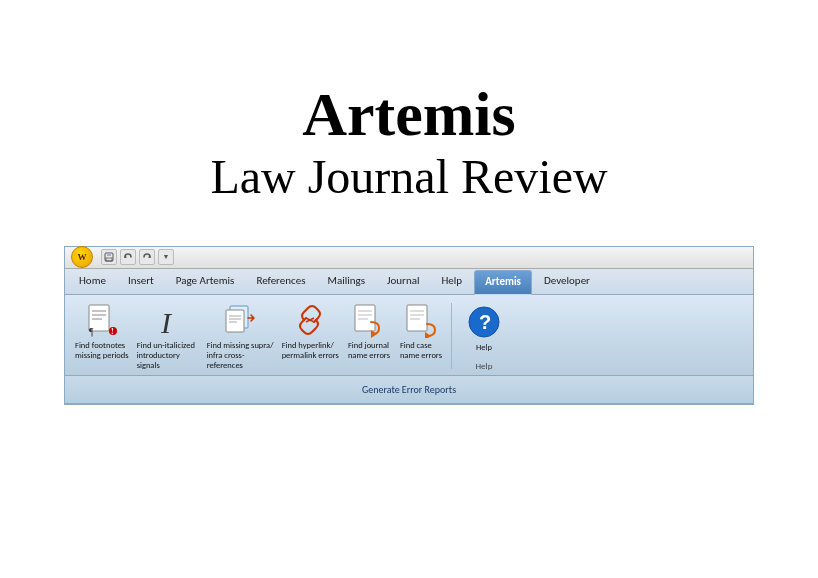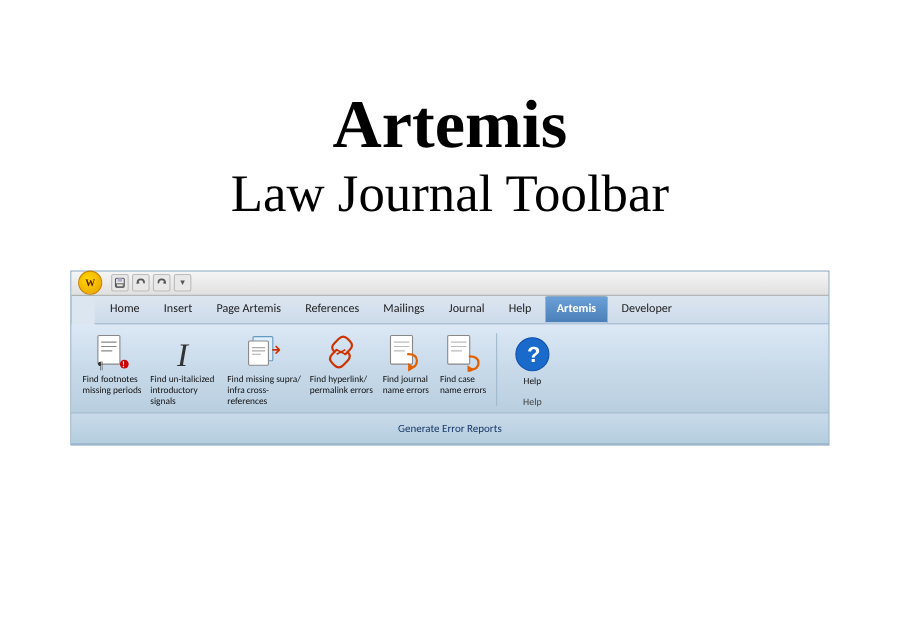--- a/index.html
+++ b/index.html
@@ -92,27 +92,26 @@
       align-items: center;
       justify-content: center;
       cursor: pointer;
       font-size: 9px;
       color: #555;
     }
 
     
     .ribbon-tabs {
       display: flex;
-      align-items: flex-start;
+      align-items: flex-end;
       background: linear-gradient(to bottom, #dce6f0, #ccdaea);
       height: 26px;
       padding: 0 4px;
       gap: 2px;
       border-bottom: 1px solid #8baac4;
-      margin-left: 21px;
     }
 
     .ribbon-tab {
       padding: 3px 10px 4px;
       font-size: 11px;
       font-family: Calibri, Arial, sans-serif;
       color: #222;
       cursor: pointer;
       border-radius: 3px 3px 0 0;
       background: transparent;
@@ -190,21 +189,21 @@
       color: #1a3a6a;
       cursor: pointer;
       border-bottom: 1px solid #8baac4;
     }
   </style>
 </head>
 <body>
 
 <div class="title-section">
   <h1 class="app-title">Artemis</h1>
-  <p class="app-subtitle">Law Journal Toolbar</p>
+  <p class="app-subtitle">Law Journal Review</p>
 </div>
 
 <div class="toolbar-wrapper">
 
   <div class="title-bar">
     <div class="office-button">
       <span style="font-size:9px; font-family: serif; font-weight:bold; color:#5a2000;">W</span>
     </div>
     <div class="quick-access-bar">
       <div class="qa-btn">

